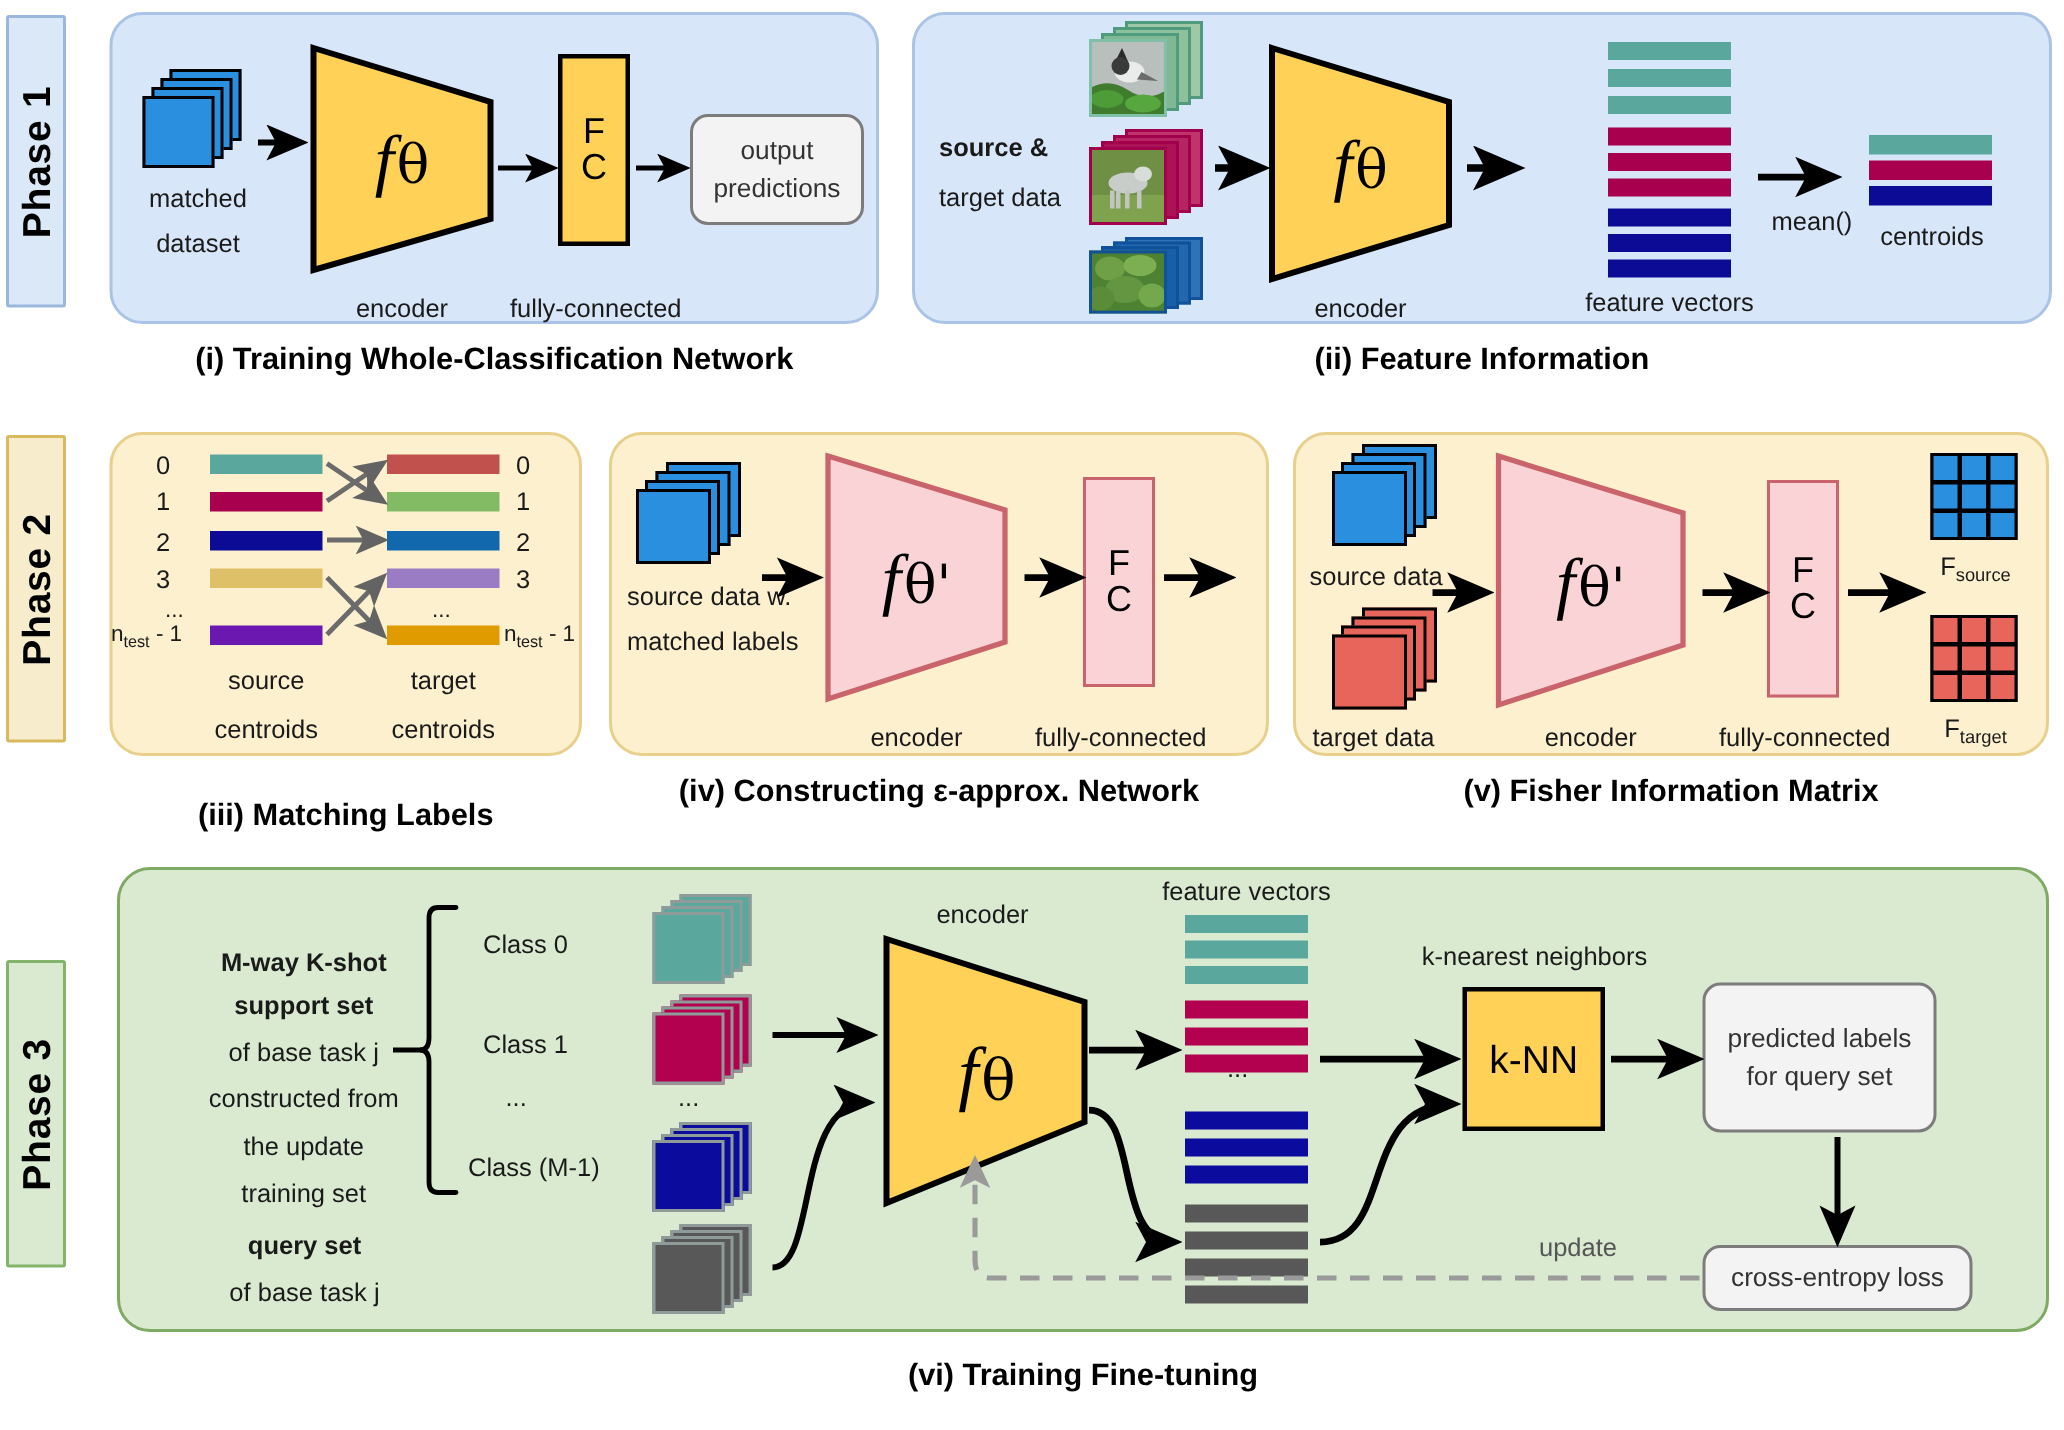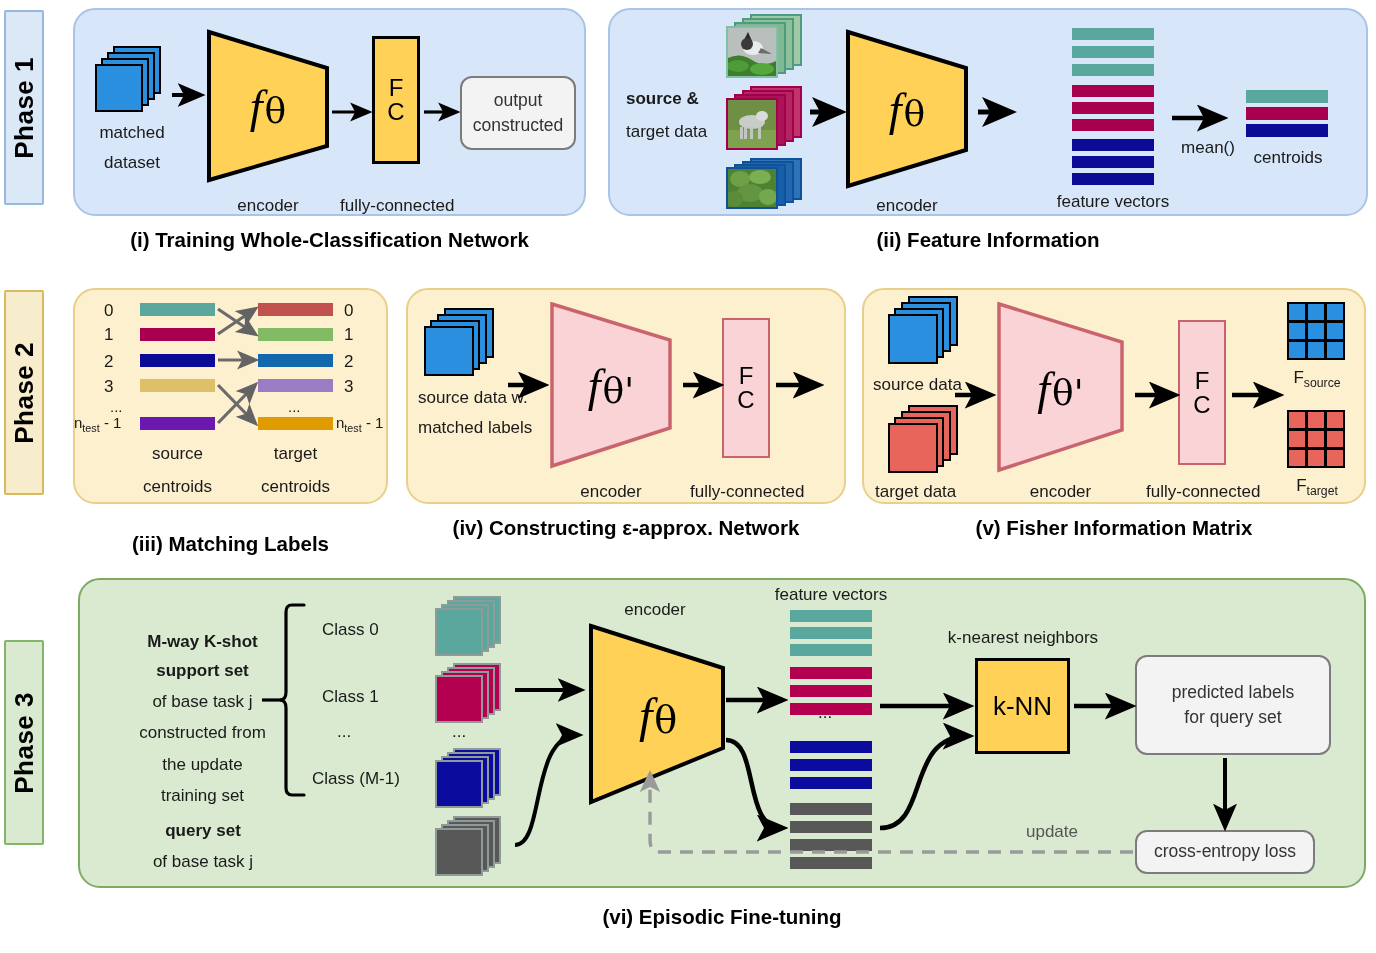--- a/index.html
+++ b/index.html
@@ -104,21 +104,21 @@
 <div class="txt c" style="left:203px;top:196px;width:130px;">encoder</div>
 
 <div class="fcbox fc-y" style="left:372px;top:36px;width:48px;height:128px;">
   <span class="l">F</span>
   <span class="l">C</span>
 </div>
 <div class="txt c" style="left:340px;top:196px;width:112px;">fully-connected</div>
 
 <div class="gbox" style="left:460px;top:76px;width:116px;height:74px;">
   <span>output</span>
-  <span>constructed</span>
+  <span>predictions</span>
 </div>
 
 <div class="caption" style="left:73px;top:228px;width:513px;">(i) Training Whole-Classification Network</div>
 
 <div class="panel p1" style="left:608px;top:8px;width:760px;height:208px;"></div>
 
 <div class="stack" style="left:726px;top:14px;width:78px;height:66px;">
   <div class="card" style="left:24px;top:0;width:52px;height:52px;background:#9fc9a5;border:2px solid #4f9b7e;"></div>
   <div class="card" style="left:16px;top:4px;width:52px;height:52px;background:#8fc09c;border:2px solid #4f9b7e;"></div>
   <div class="card" style="left:8px;top:8px;width:52px;height:52px;background:#7fb893;border:2px solid #4f9b7e;"></div>
@@ -405,31 +405,31 @@
   <div class="bar" style="left:0;top:18px;width:82px;height:12px;background:#585858;"></div>
   <div class="bar" style="left:0;top:36px;width:82px;height:12px;background:#585858;"></div>
   <div class="bar" style="left:0;top:54px;width:82px;height:12px;background:#585858;"></div>
 </div>
 
 <div class="txt c" style="left:918px;top:628px;width:210px;">k-nearest neighbors</div>
 <div class="fcbox fc-y" style="left:975px;top:658px;width:95px;height:96px;">
   <span style="font-size:26px;color:#000;">k-NN</span>
 </div>
 
-<div class="gbox" style="left:1135px;top:655px;width:196px;height:100px;">
+<div class="gbox" style="left:1135px;top:655px;width:156px;height:100px;">
   <span>predicted labels</span>
   <span>for query set</span>
 </div>
 
 <div class="gbox" style="left:1135px;top:830px;width:180px;height:44px;">
   <span>cross-entropy loss</span>
 </div>
 <div class="txt" style="left:1026px;top:822px;color:#555;">update</div>
 
-<div class="caption" style="left:78px;top:905px;width:1288px;">(vi) Episodic Fine-tuning</div>
+<div class="caption" style="left:78px;top:905px;width:1288px;">(vi) Training Fine-tuning</div>
 
 <svg class="ovl">
   <defs>
     <marker id="ah" markerWidth="7" markerHeight="7" refX="5.6" refY="3" orient="auto">
       <path d="M0,0 L7,3 L0,6 L1.6,3 Z" fill="#000"></path>
     </marker>
     <marker id="ahg" markerWidth="7" markerHeight="7" refX="5.6" refY="3" orient="auto">
       <path d="M0,0 L7,3 L0,6 L1.6,3 Z" fill="#636363"></path>
     </marker>
     <marker id="ahgd" markerWidth="6.5" markerHeight="6.5" refX="5" refY="3" orient="auto">

